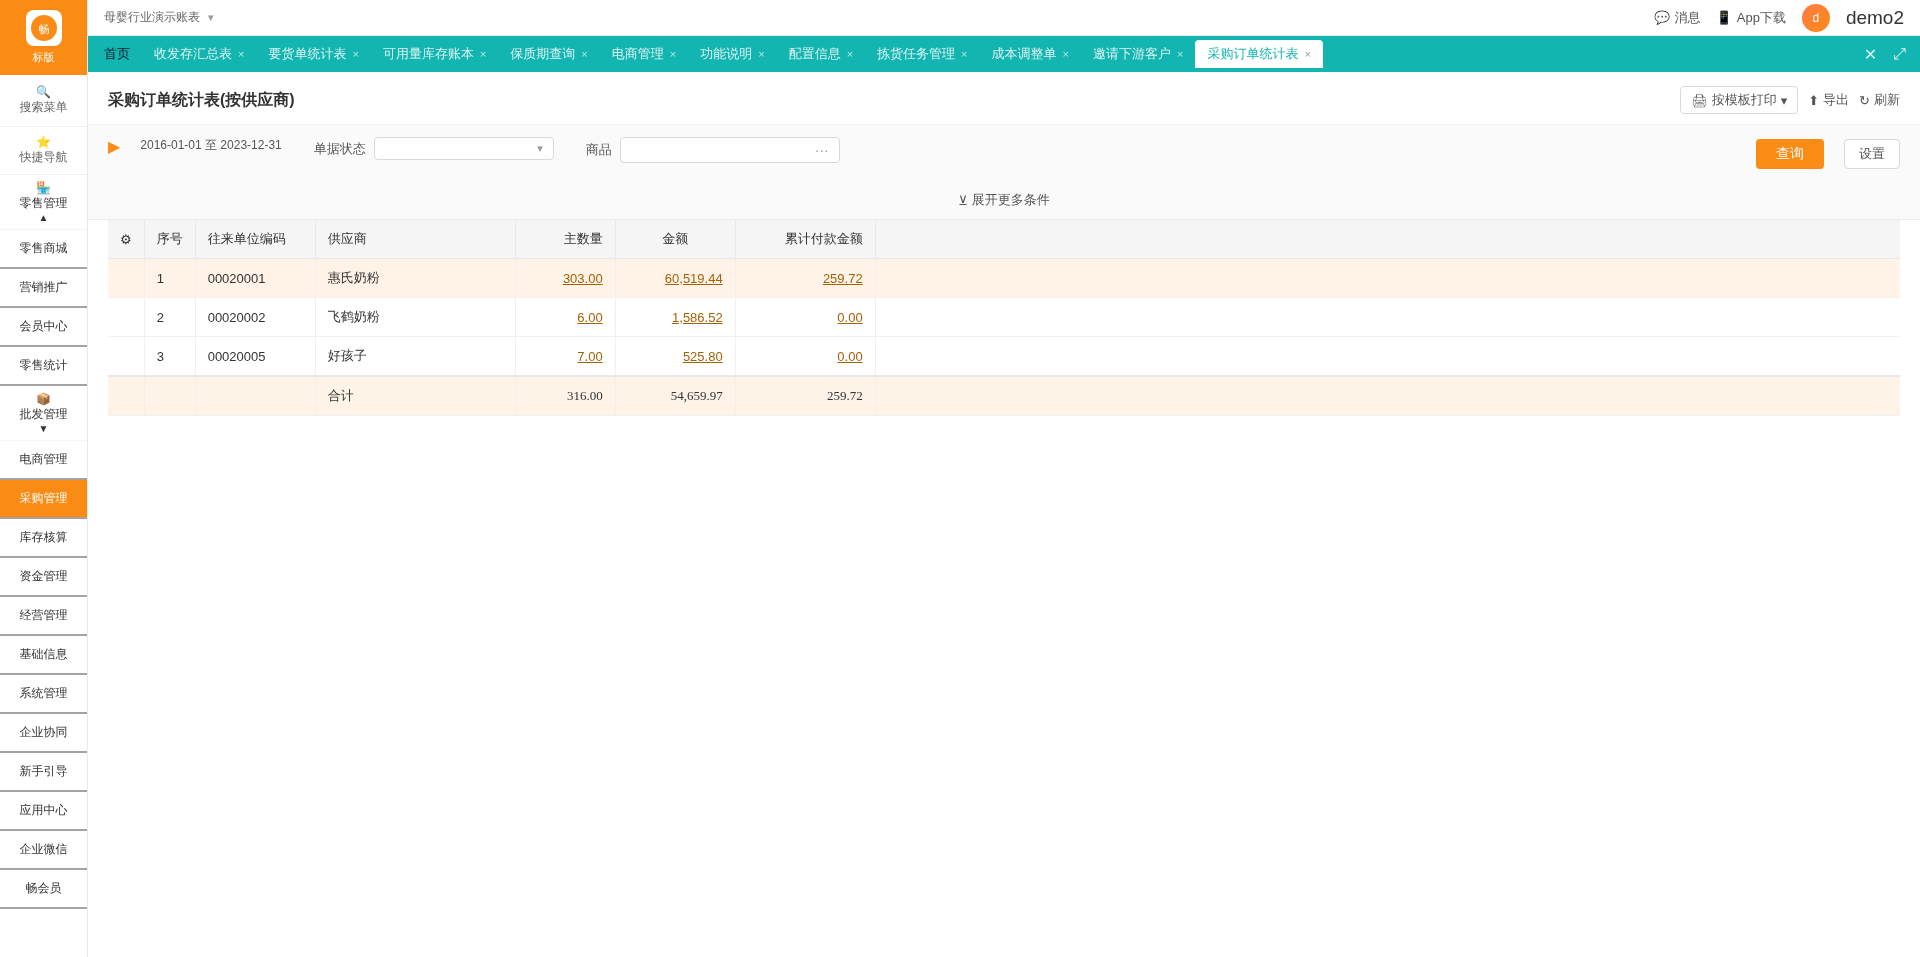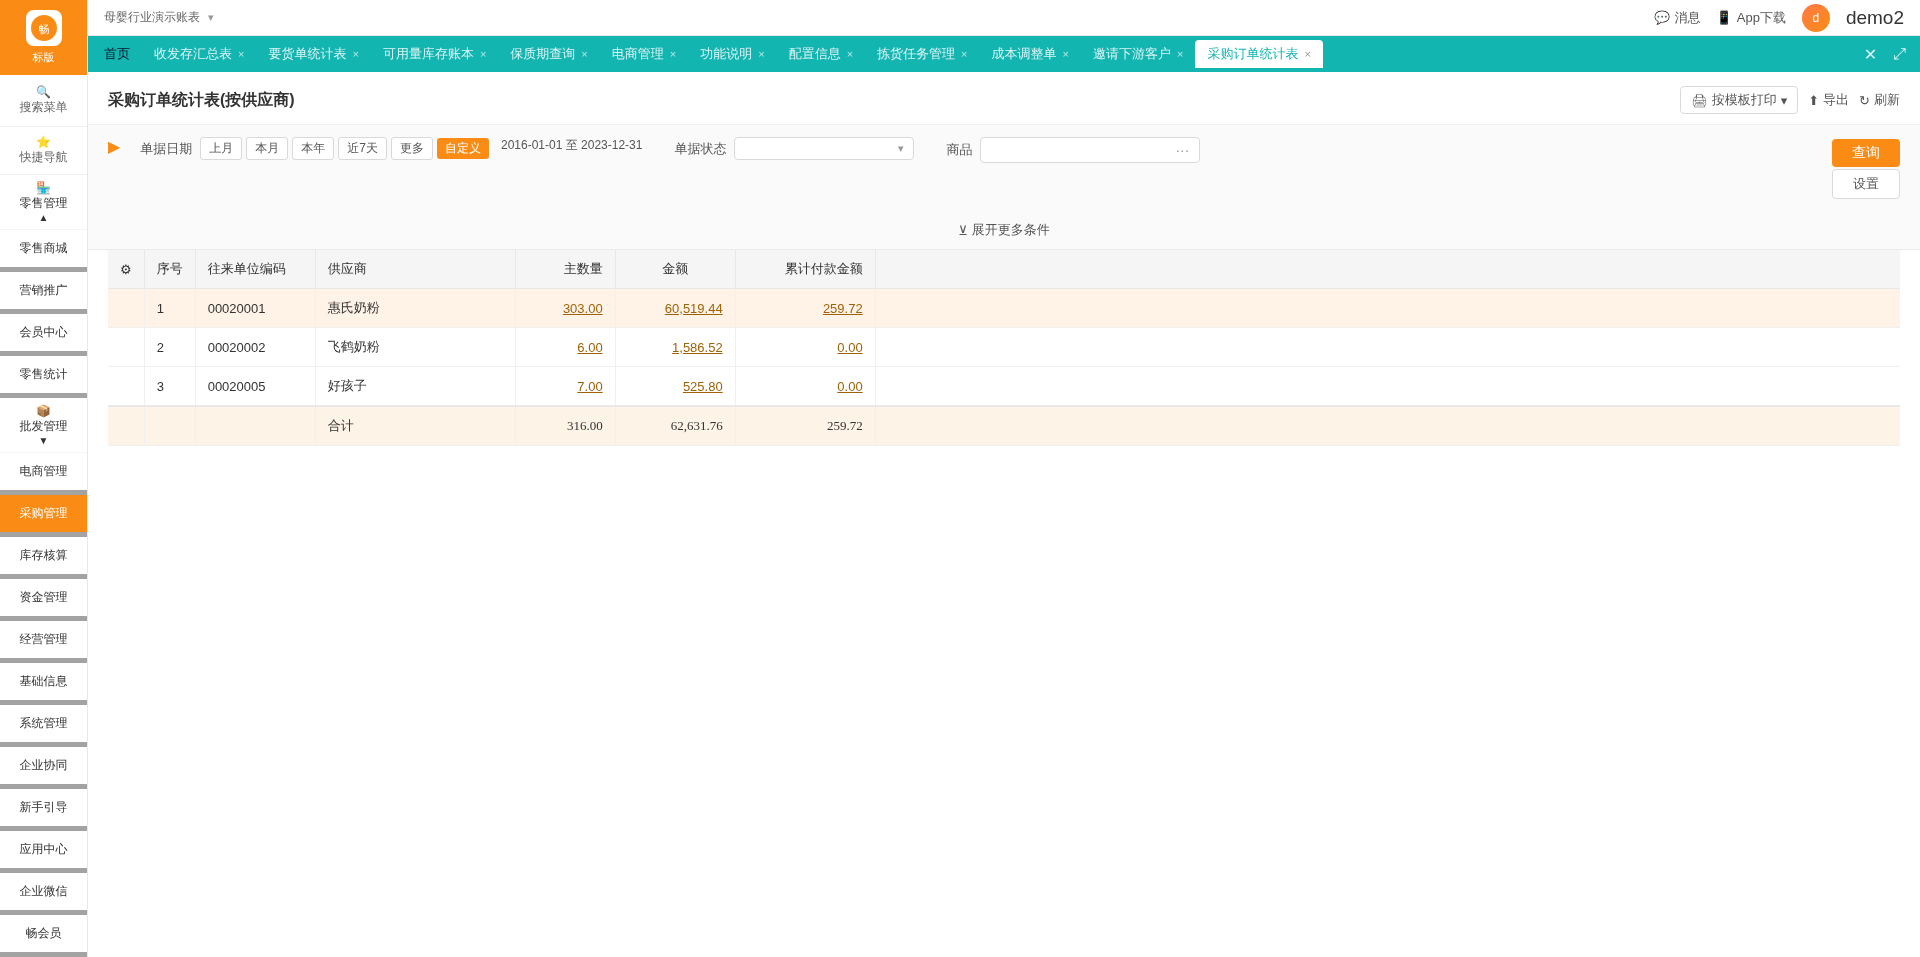--- a/index.html
+++ b/index.html
@@ -6,21 +6,21 @@
     body { font-family: 'Microsoft YaHei', Arial, sans-serif; font-size: 13px; background: #f5f5f5; display: flex; height: 957px; overflow: hidden; }
 
     
     .sidebar { width: 88px; background: #fff; display: flex; flex-direction: column; border-right: 1px solid #e8e8e8; flex-shrink: 0; height: 100%; overflow-y: auto; }
     .sidebar-logo { background: #fa8c16; padding: 10px 6px; display: flex; flex-direction: column; align-items: center; cursor: pointer; }
     .sidebar-logo .logo-icon { width: 36px; height: 36px; background: #fff; border-radius: 8px; display: flex; align-items: center; justify-content: center; margin-bottom: 4px; }
     .sidebar-logo .logo-icon svg { width: 28px; height: 28px; }
     .sidebar-logo .logo-text { color: #fff; font-size: 11px; }
     .sidebar-search { padding: 10px 6px; text-align: center; color: #666; font-size: 12px; cursor: pointer; border-bottom: 1px solid #f0f0f0; }
     .sidebar-nav { padding: 8px 6px; text-align: center; color: #666; font-size: 12px; cursor: pointer; border-bottom: 1px solid #f0f0f0; }
-    .sidebar-item { padding: 10px 4px; text-align: center; color: #333; font-size: 12px; cursor: pointer; display: flex; flex-direction: column; align-items: center; border-bottom: 5px solid #a3a3a3; }
+    .sidebar-item { padding: 10px 4px; text-align: center; color: #333; font-size: 12px; cursor: pointer; display: flex; flex-direction: column; align-items: center; border-bottom: 2px solid #a3a3a3; }
     .sidebar-item.active { color: #fff; background: #fa8c16; }
     .sidebar-section { padding: 6px 4px; text-align: center; color: #333; font-size: 12px; cursor: pointer; display: flex; flex-direction: column; align-items: center; border-bottom: 1px solid #f5f5f5; }
     .sidebar-section .s-arrow { font-size: 10px; }
 
     
     .main { flex: 1; display: flex; flex-direction: column; overflow: hidden; }
 
     
     .top-header { height: 36px; background: #fff; display: flex; align-items: center; justify-content: space-between; padding: 0 16px; border-bottom: 1px solid #e8e8e8; flex-shrink: 0; }
     .top-header-left { display: flex; align-items: center; gap: 8px; }
@@ -82,21 +82,21 @@
     .col-amount { width: 120px; text-align: right; }
     .col-paid { width: 140px; text-align: right; }
 
     
     .table-footer { background: #fdf3e6; font-family: Liberation Serif, serif; }
     .table-footer td { font-weight: 500; color: #333; border-top: 2px solid #e8e8e8; }
 
     .filter-wrapper { position: relative; }
     .filter-panel { background: #fafafa; padding: 12px 20px 8px; border-bottom: 1px solid #ebebeb; }
     .filter-panel-row { display: flex; align-items: flex-start; gap: 12px; margin-bottom: 8px; }
-    .filter-actions-col { display: flex; flex-direction: column; gap: 2px; margin-left: auto; padding-top: 2px; }
+    .filter-actions-col { display: flex; gap: 20px; margin-left: auto; padding-top: 2px; }
 
     .expand-arrow { color: #fa8c16; font-size: 16px; cursor: pointer; margin-right: 8px; }
   </style>
 </head>
 <body>
 
 <div class="sidebar">
   <div class="sidebar-logo">
     <div class="logo-icon">
       <svg viewBox="0 0 28 28" fill="none">
@@ -277,31 +277,20 @@
         </div>
       </div>
     </div>
 
     <div class="filter-wrapper">
       <div class="filter-panel">
         <div class="filter-panel-row">
 
           <span class="expand-arrow">▶</span>
 
-          <div class="filter-item">
-            <span class="filter-label">单据日期</span>
-            <div class="date-shortcuts">
-              <button class="date-btn">上月</button>
-              <button class="date-btn">本月</button>
-              <button class="date-btn">本年</button>
-              <button class="date-btn">近7天</button>
-              <button class="date-btn more">更多</button>
-              <span class="custom-tag">自定义</span>
-            </div>
-          </div>
           <div class="filter-item">
             <span class="date-range">2016-01-01 至 2023-12-31</span>
           </div>
 
           <div class="filter-item" style="margin-left:20px;">
             <span class="filter-label">单据状态</span>
             <div class="filter-select">
               <span></span>
               <span style="flex:1"></span>
               <span class="filter-select-arrow">▾</span>
@@ -378,21 +367,21 @@
             <td></td>
           </tr>
         </tbody>
         <tfoot>
           <tr class="table-footer">
             <td class="settings-col"></td>
             <td class="col-no"></td>
             <td class="col-code"></td>
             <td class="col-supplier">合计</td>
             <td class="col-qty" style="text-align:right;">316.00</td>
-            <td class="col-amount" style="text-align:right;">62,631.76</td>
+            <td class="col-amount" style="text-align:right;">54,659.97</td>
             <td class="col-paid" style="text-align:right;">259.72</td>
             <td></td>
           </tr>
         </tfoot>
       </table>
     </div>
 
   </div>
 </div>
 

